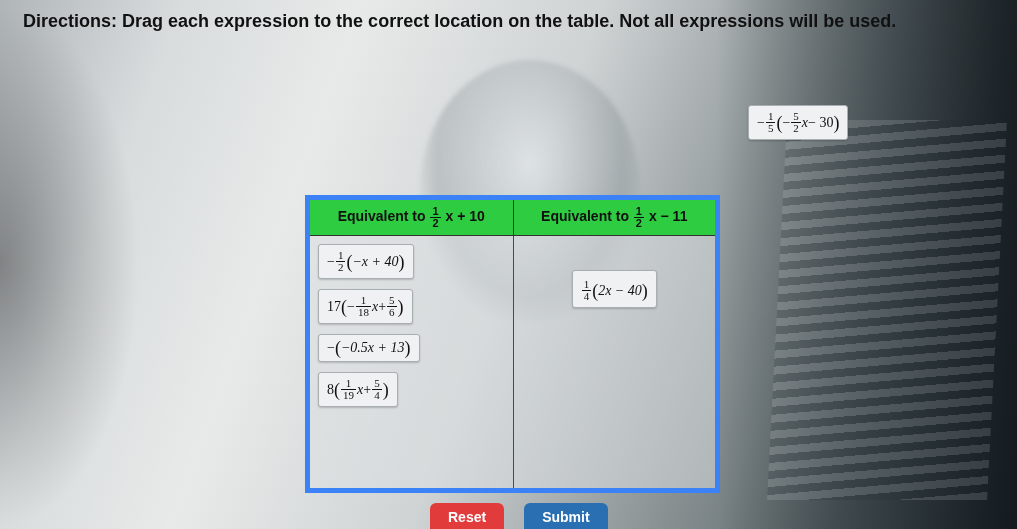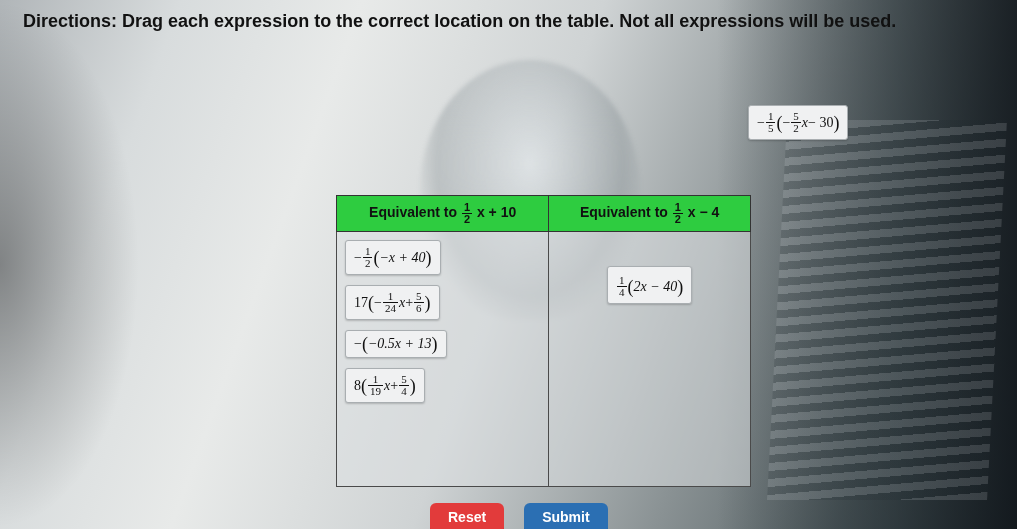--- a/index.html
+++ b/index.html
@@ -37,24 +37,23 @@
     font-size: 14px;
     color: #111;
     white-space: nowrap;
     box-shadow: 0 1px 2px rgba(0,0,0,0.2);
   }
 
   .table {
     position: absolute;
     left: 305px; top: 195px;
     width: 415px;
-    border: 1px solid #3b82f6;
+    border: 5px solid #3b82f6;
     background: rgba(220,224,225,0.55);
     border-collapse: collapse;
-    margin-left: 31px;
   }
   .table th {
     background: #2ecc40;
     color: #111;
     font-weight: 700;
     font-size: 14px;
     padding: 6px 4px;
     border: 1px solid #333;
     font-family: Arial, sans-serif;
     text-align: center;
@@ -123,21 +122,21 @@
   <thead>
     <tr>
       <th>
         <span class="eqlabel">Equivalent to </span>
         <span class="frac"><span class="n">1</span><span class="d">2</span></span>
         <span>x + 10</span>
       </th>
       <th>
         <span class="eqlabel">Equivalent to </span>
         <span class="frac"><span class="n">1</span><span class="d">2</span></span>
-        <span>x − 4</span>
+        <span>x − 11</span>
       </th>
     </tr>
   </thead>
   <tbody>
     <tr>
       <td>
         <div class="cell-stack">
 
           <div class="chip placed">
             <span class="mathwrap">
@@ -152,21 +151,21 @@
             </span>
           </div>
 
           <div class="chip placed">
             <span class="mathwrap">
               <span>17</span>
               <span class="big">(</span>
               <span>−</span>
               <span class="frac">
                   <span class="n">1</span>
-                  <span class="d">24</span>
+                  <span class="d">18</span>
                 </span>
               <span class="mi">x</span>
               <span> + </span>
               <span class="frac">
                   <span class="n">5</span>
                   <span class="d">6</span>
                 </span>
               <span class="big">)</span>
             </span>
           </div>

